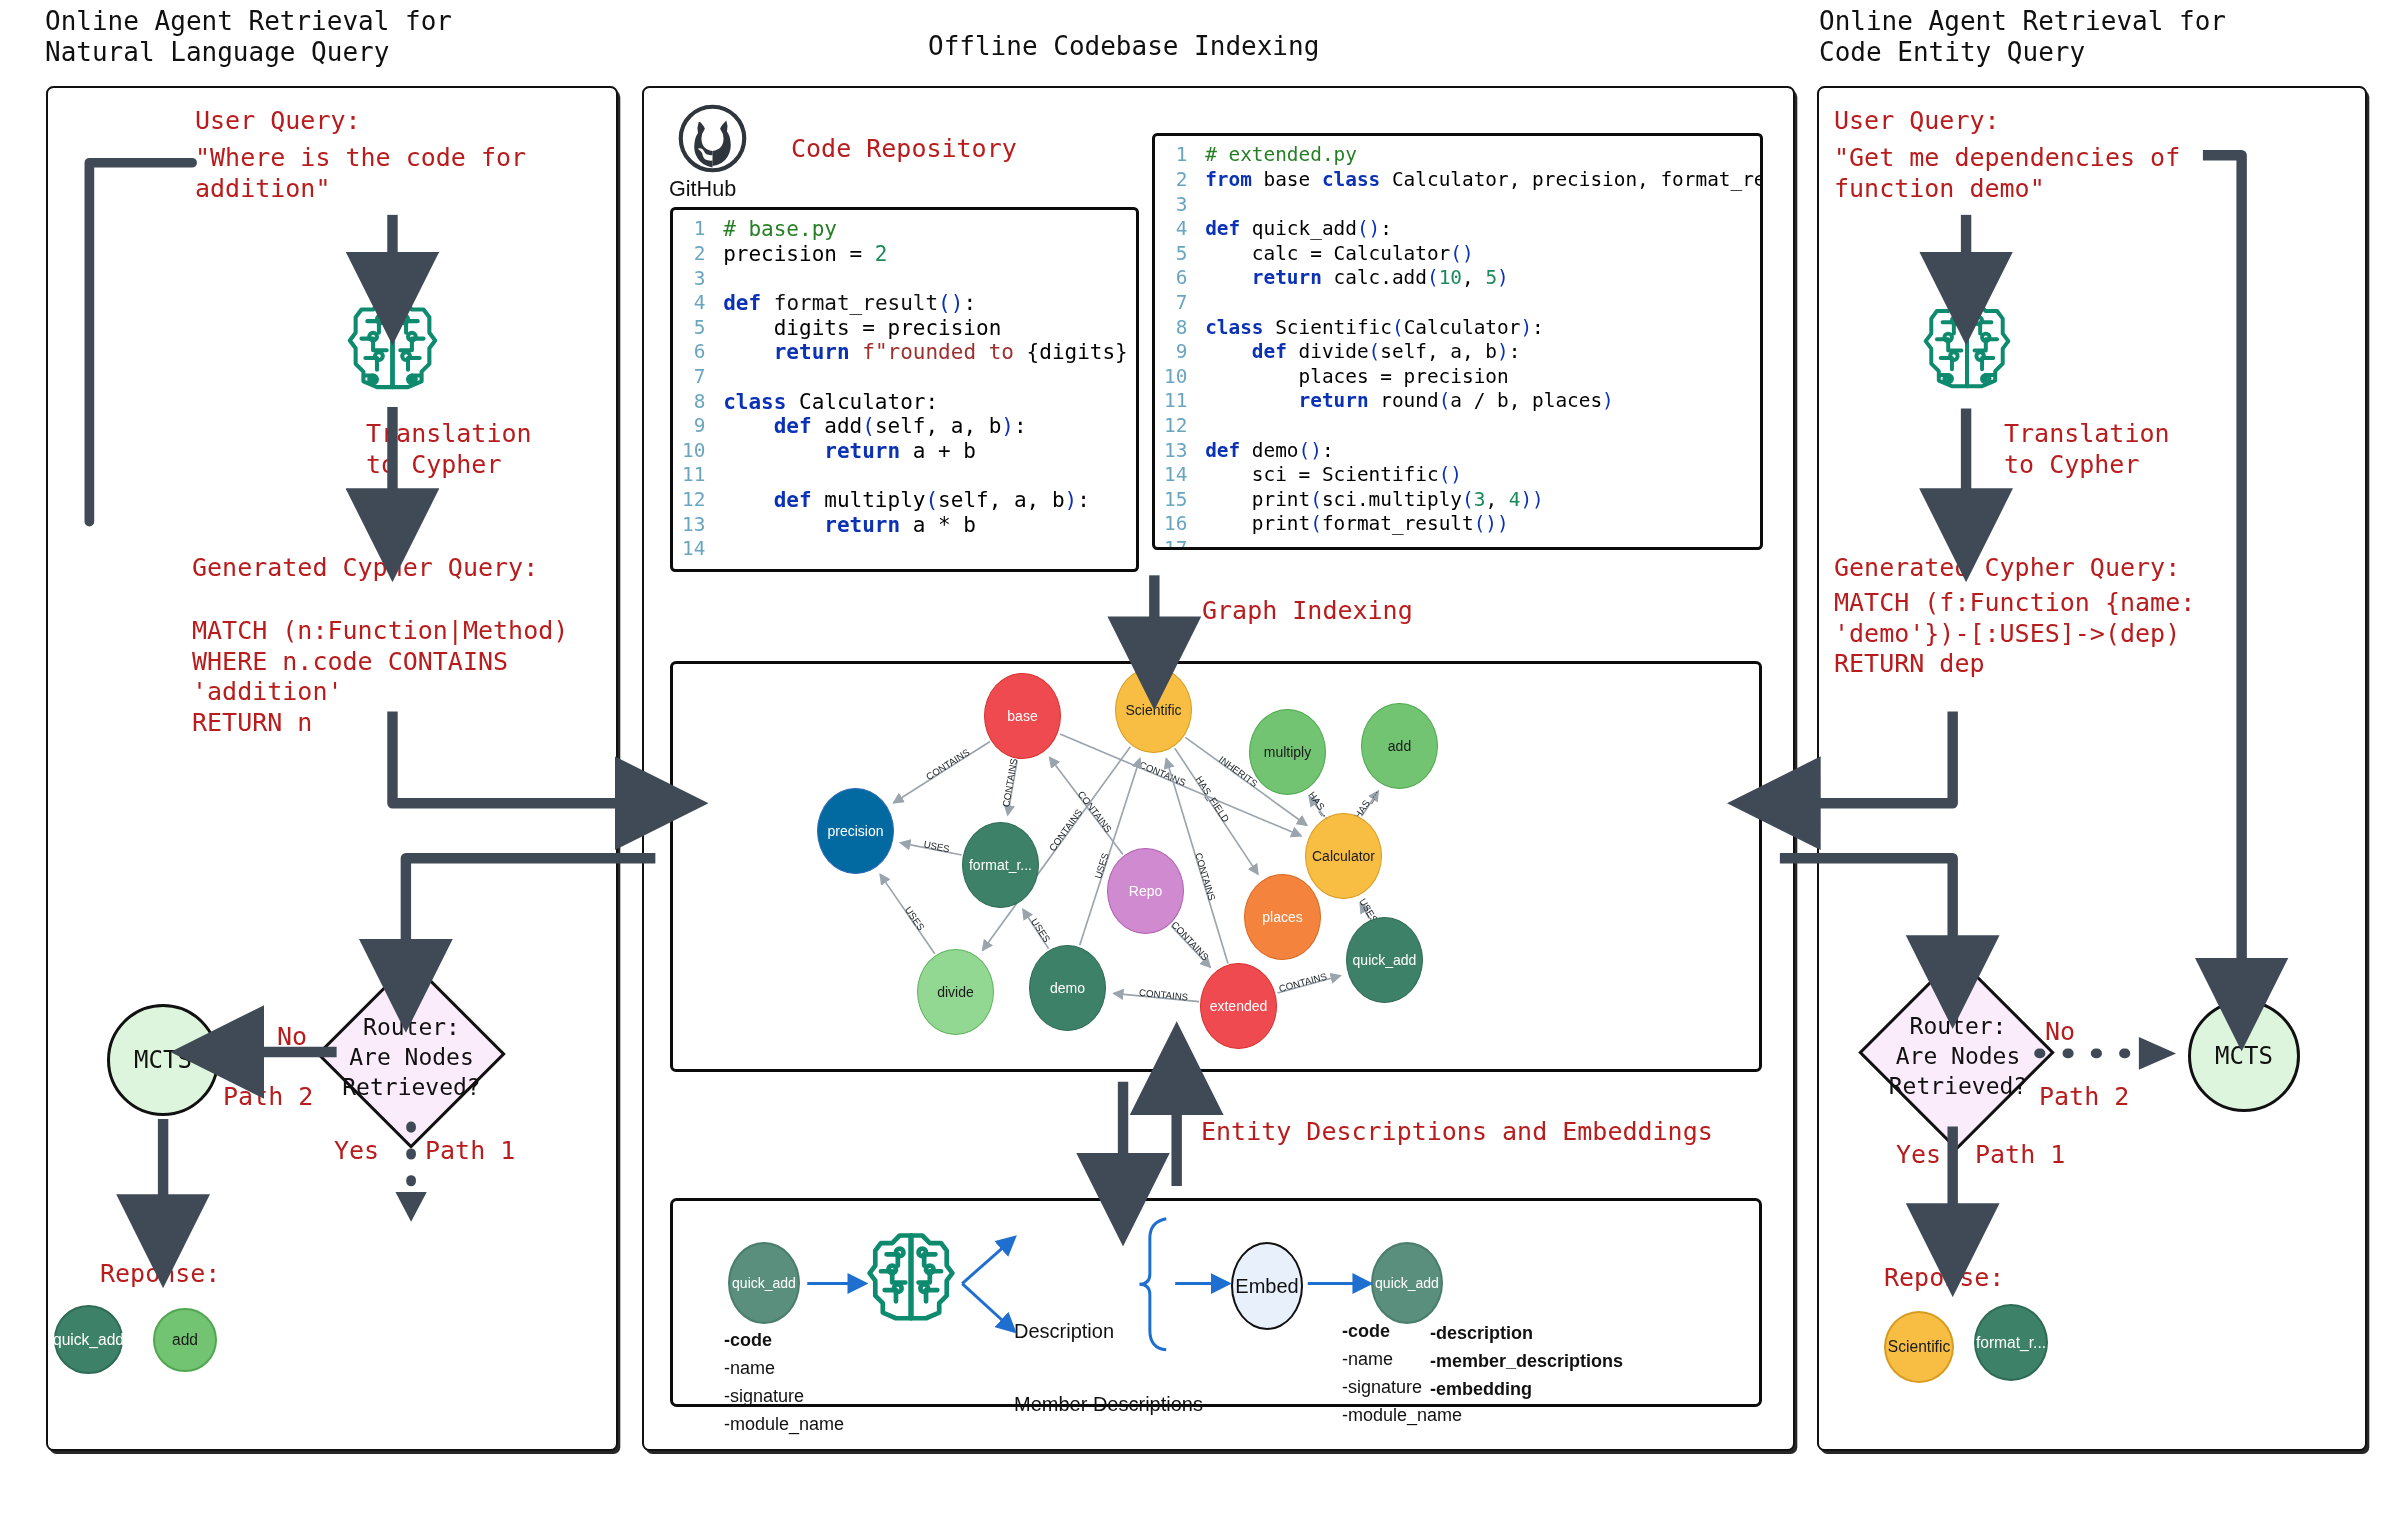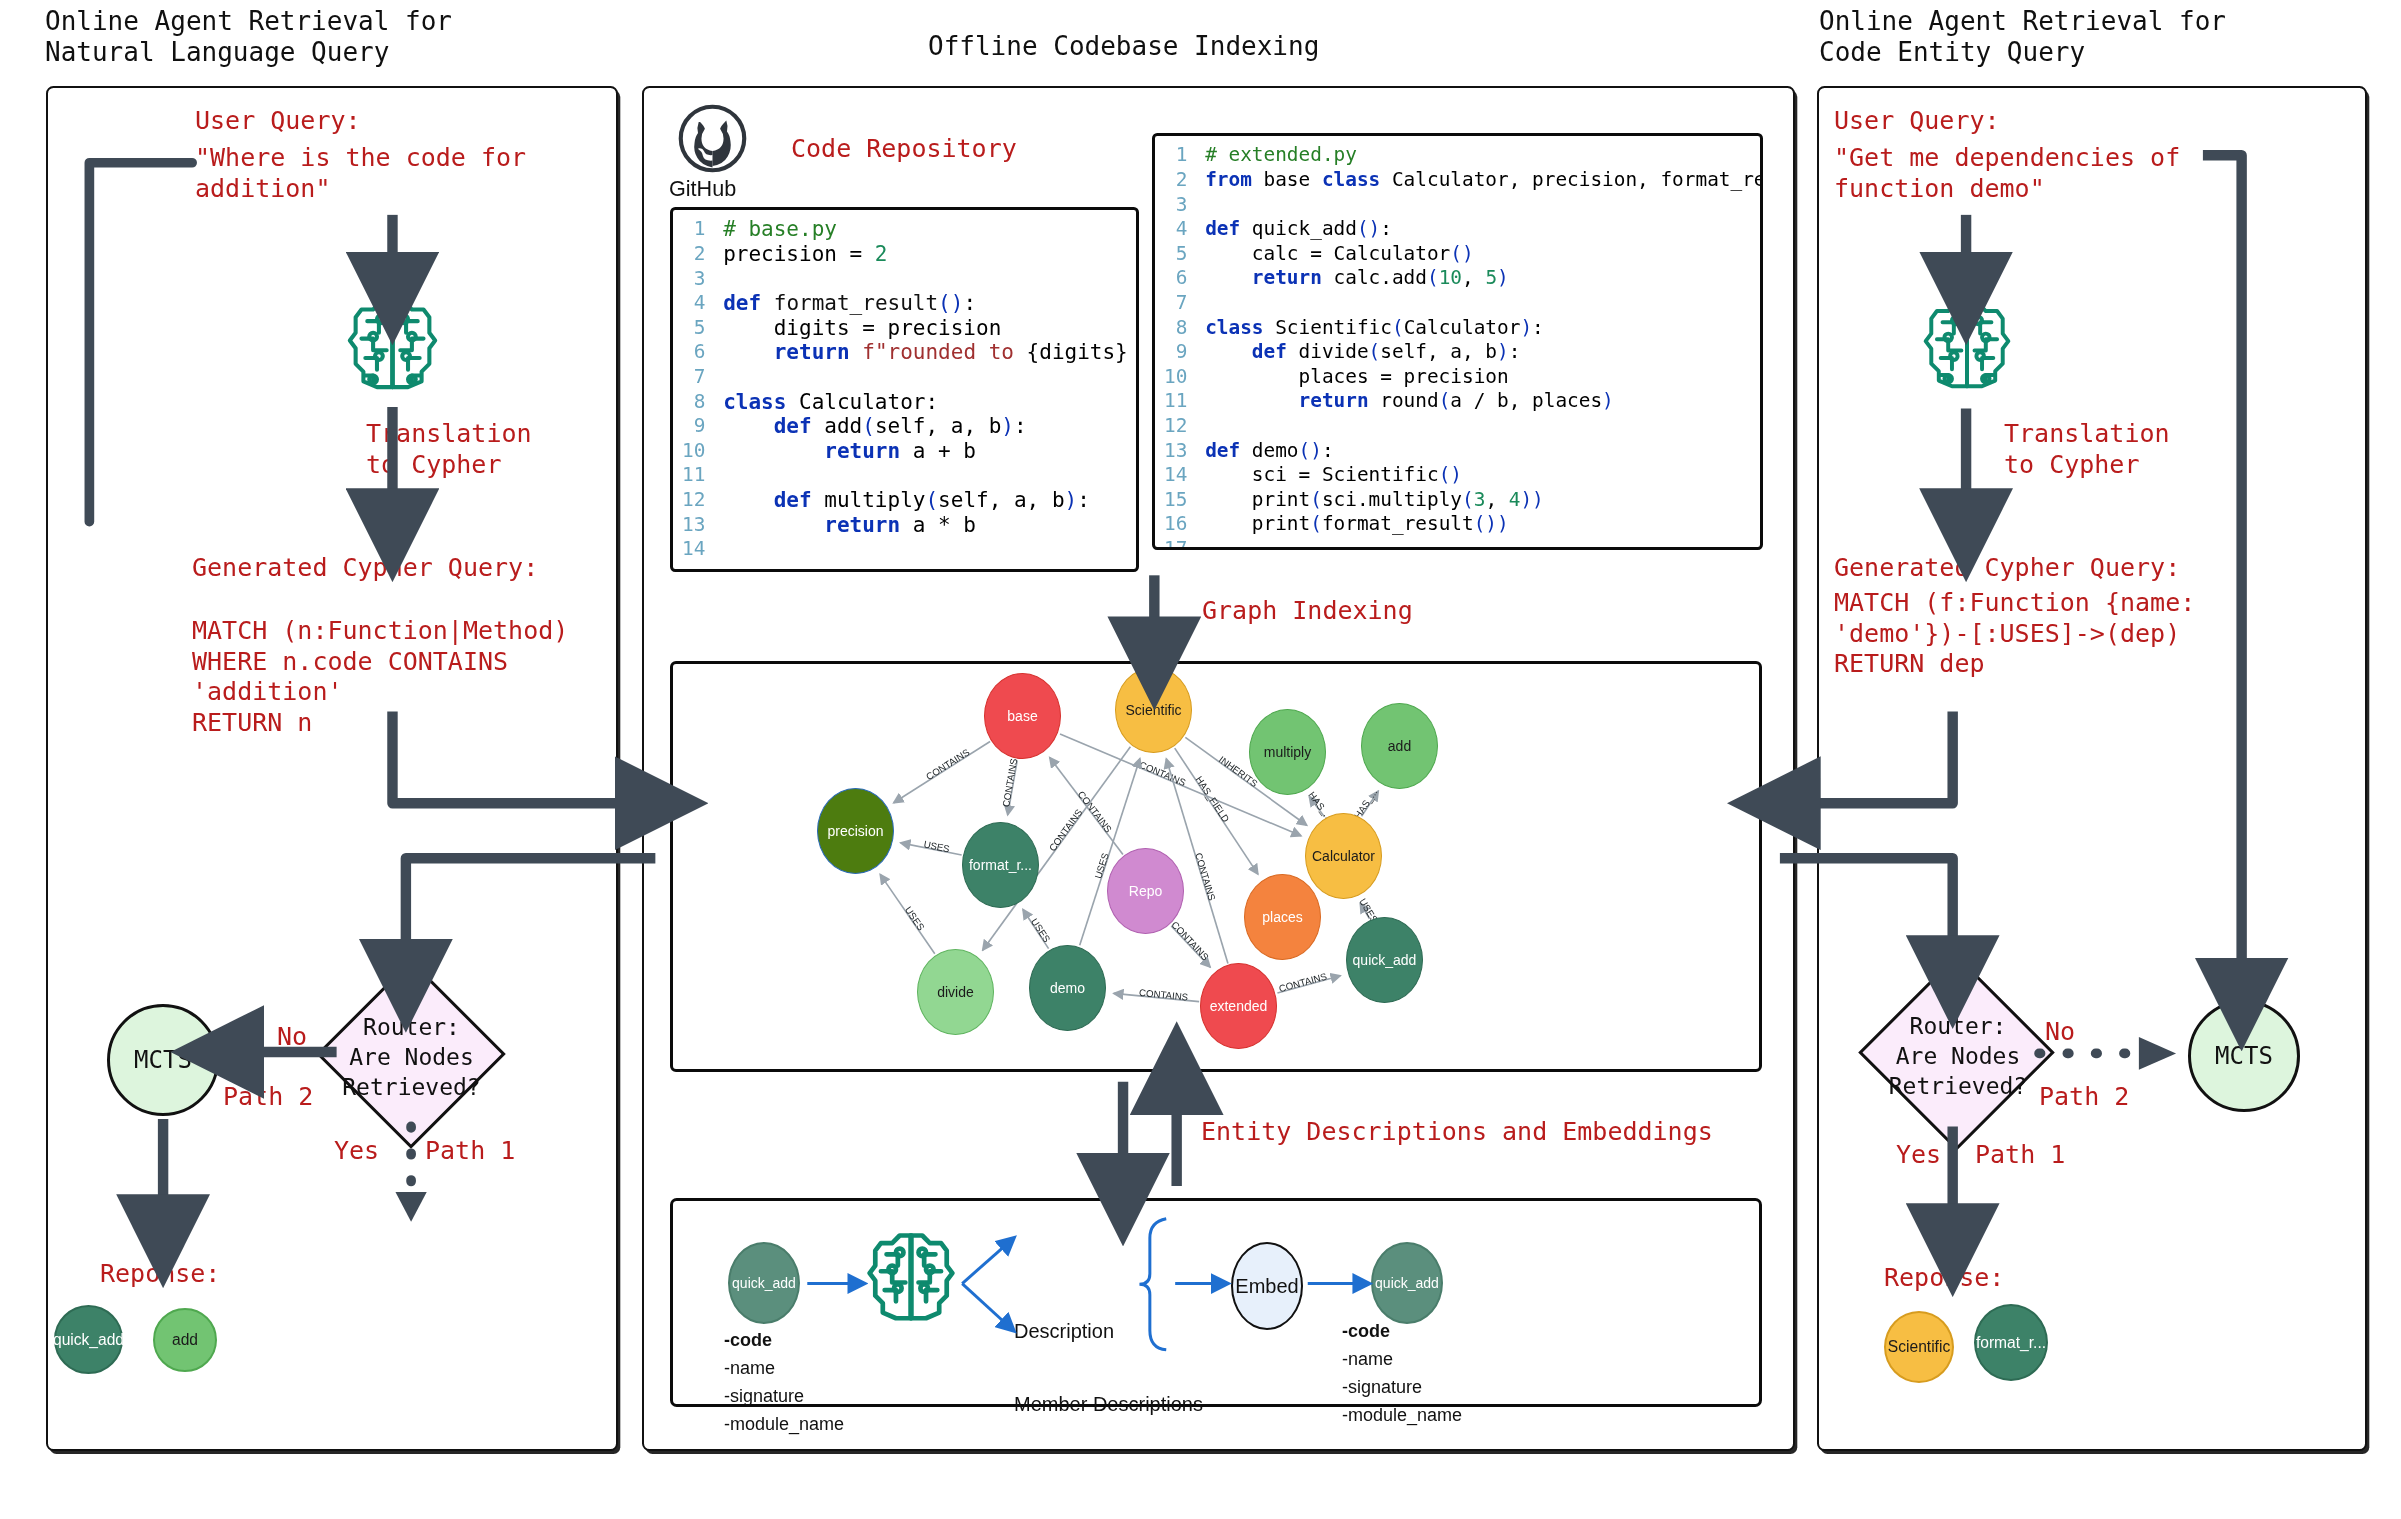--- a/index.html
+++ b/index.html
@@ -269,21 +269,21 @@
         </div>
         <div class="node" style="left: 442px; top: 3px; width: 77px; height: 86px; background: rgb(247, 190, 67); border: 1.9px solid rgb(215, 156, 31); color: rgb(27, 27, 27);">
           <span>Scientific</span>
         </div>
         <div class="node" style="left: 576px; top: 45px; width: 77px; height: 86px; background: rgb(114, 196, 114); border: 1.9px solid rgb(79, 168, 79); color: rgb(27, 27, 27);">
           <span>multiply</span>
         </div>
         <div class="node" style="left: 688px; top: 39px; width: 77px; height: 86px; background: rgb(114, 196, 114); border: 1.9px solid rgb(79, 168, 79); color: rgb(27, 27, 27);">
           <span>add</span>
         </div>
-        <div class="node" style="left: 144px; top: 124px; width: 77px; height: 86px; background: #4d7c0f; border: 1.9px solid rgb(42, 106, 184); color: rgb(255, 255, 255);">
+        <div class="node" style="left: 144px; top: 124px; width: 77px; height: 86px; background: #0369a1; border: 1.9px solid rgb(42, 106, 184); color: rgb(255, 255, 255);">
           <span>precision</span>
         </div>
         <div class="node" style="left: 289px; top: 158px; width: 77px; height: 86px; background: rgb(61, 130, 104); border: 1.9px solid rgb(46, 107, 84); color: rgb(255, 255, 255);">
           <span>format_r...</span>
         </div>
         <div class="node" style="left: 434px; top: 184px; width: 77px; height: 86px; background: rgb(208, 138, 208); border: 1.9px solid rgb(176, 97, 176); color: rgb(255, 255, 255);">
           <span>Repo</span>
         </div>
         <div class="node" style="left: 632px; top: 149px; width: 77px; height: 86px; background: rgb(247, 190, 67); border: 1.9px solid rgb(215, 156, 31); color: rgb(27, 27, 27);">
           <span>Calculator</span>
@@ -350,20 +350,23 @@
   <div class="eattr" style="left:724px;top:1327px;"><b>-code</b>
 -name
 -signature
 -module_name</div>
 
   <div class="eattr" style="left:1342px;top:1318px;"><b>-code</b>
 -name
 -signature
 -module_name</div>
 
+  <div class="eattr" style="left:1430px;top:1320px;"><b>-description</b>
+<b>-member_descriptions</b>
+<b>-embedding</b></div>
 
   <div class="mono" style="left:1834px;top:106px;">User Query:</div>
   <div class="mono" style="left:1834px;top:143px;">"Get me dependencies of
 function demo"</div>
 
   <svg class="abs" style="left:1920px;top:296px;" width="94" height="94" viewBox="0 0 100 100">
     <g fill="none" stroke="#0e8a6e" stroke-width="4.2" stroke-linejoin="round" stroke-linecap="round">
       <path d="M50 8 L38 8 L30 16 L18 16 L12 24 L12 40 L6 48 L12 56 L12 72 L20 80 L20 90 L34 96 L50 96 Z"></path>
       <path d="M50 8 L62 8 L70 16 L82 16 L88 24 L88 40 L94 48 L88 56 L88 72 L80 80 L80 90 L66 96 L50 96 Z"></path>
       <path d="M50 8 L50 96"></path>

